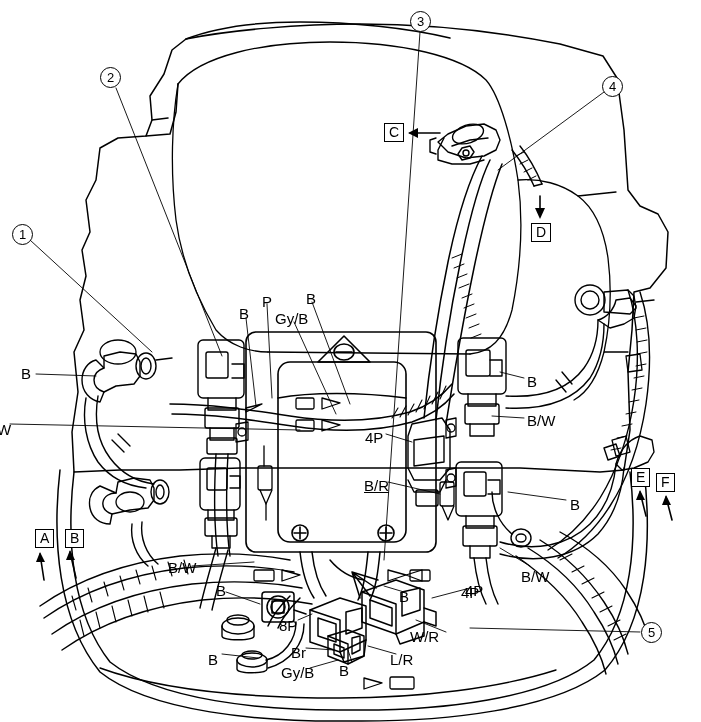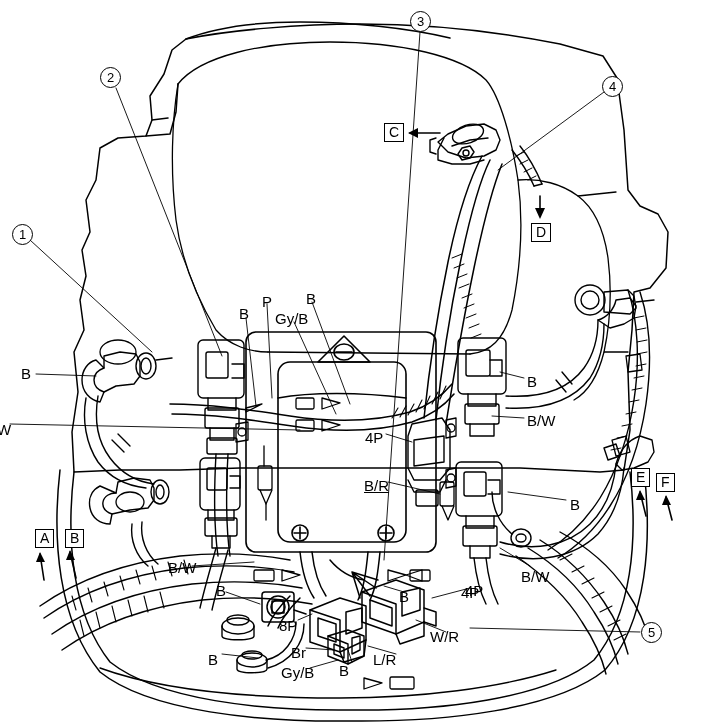--- a/index.html
+++ b/index.html
@@ -523,18 +523,18 @@
       <div class="lbl" style="left: 521px; top: 569px;">B/W</div>
       <div class="lbl" style="left: 168px; top: 560px;">B/W</div>
       <div class="lbl" style="left: 216px; top: 583px;">B</div>
       <div class="lbl" style="left: 279px; top: 618px;">8P</div>
       <div class="lbl" style="left: 208px; top: 652px;">B</div>
       <div class="lbl" style="left: 291px; top: 645px;">Br</div>
       <div class="lbl" style="left: 281px; top: 665px;">Gy/B</div>
       <div class="lbl" style="left: 339px; top: 663px;">B</div>
       <div class="lbl" style="left: 399px; top: 589px;">B</div>
       <div class="lbl" style="left: 461px; top: 585px;">4P</div>
-      <div class="lbl" style="left: 430px; top: 629px;">W/R</div>
-      <div class="lbl" style="left: 373px; top: 652px; text-align: right;">L/R</div>
+      <div class="lbl" style="left: 410px; top: 629px;">W/R</div>
+      <div class="lbl" style="left: 390px; top: 652px; text-align: right;">L/R</div>
       <div class="lbl" style="left: 465px; top: 583px;">4P</div>
     </div>
 
 </div>
 
 </body></html>

